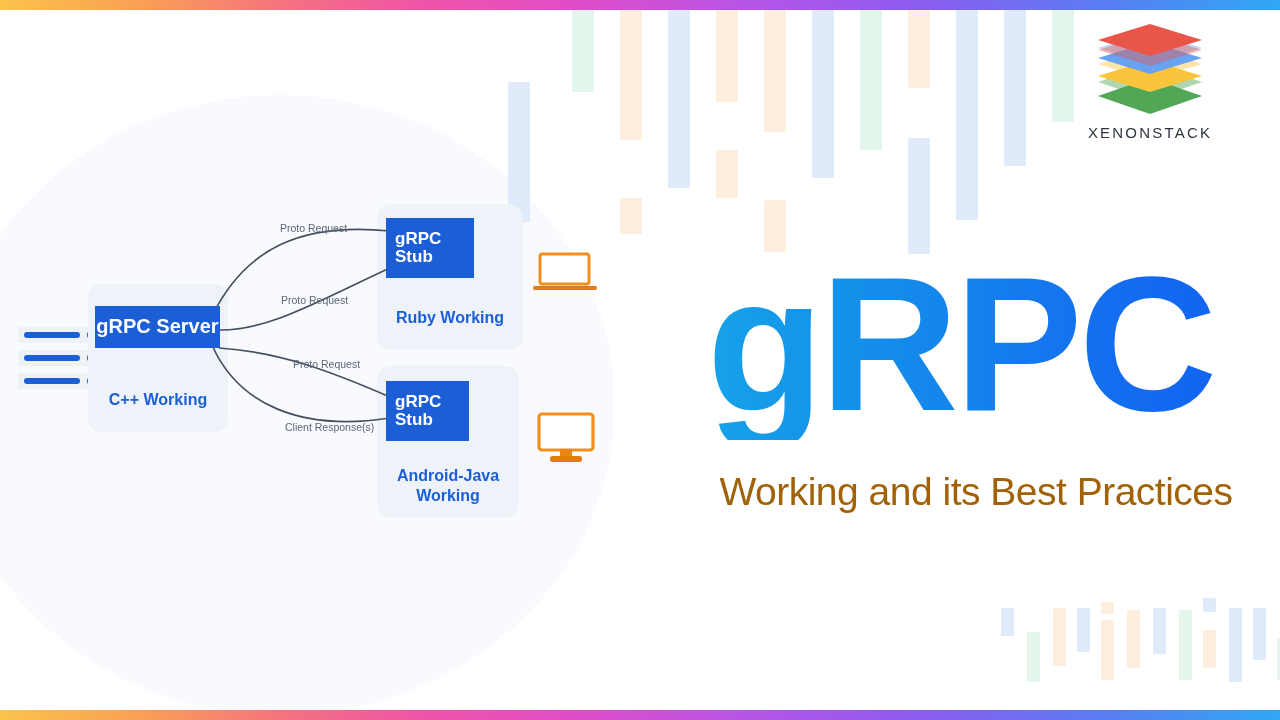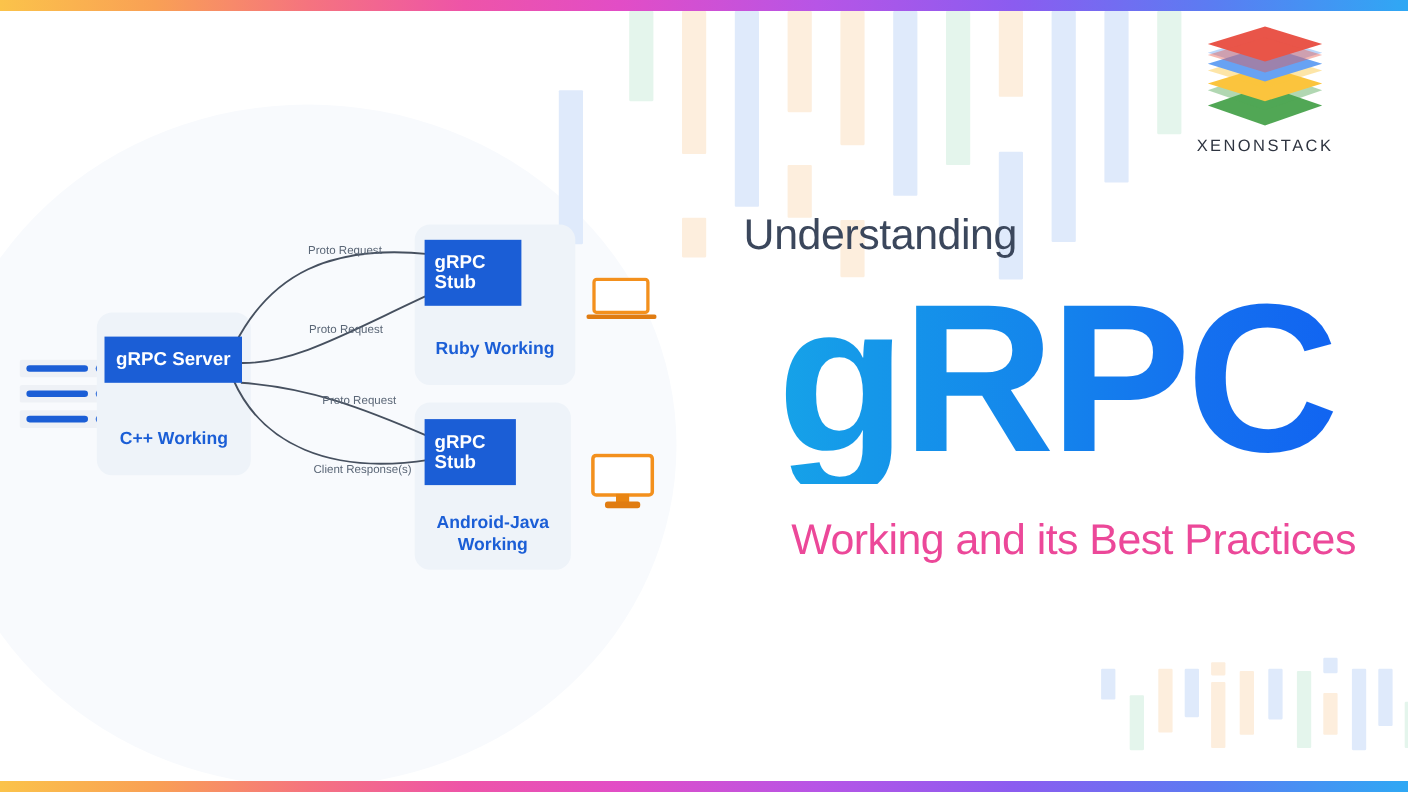--- a/index.html
+++ b/index.html
@@ -41,21 +41,21 @@
              background:#1b5ed6; border-radius:50%; }
 
   .card{ position:absolute; background:#eef3f9; border-radius:14px; }
   .card-server{ left:88px; top:284px; width:140px; height:148px; }
   .card-ruby{   left:377px; top:204px; width:146px; height:146px; }
   .card-android{left:377px; top:366px; width:142px; height:152px; }
 
   .stub-box{ position:absolute; background:#1b5ed6; color:#fff; font-weight:bold;
              display:flex; align-items:center; justify-content:center;
              line-height:1.08; text-align:center; z-index:14; }
-  .box-server{ left:95px; top:306px; width:125px; height:42px; font-size:17px; }
+  .box-server{ left:95px; top:306px; width:125px; height:42px; font-size:20px; }
   .box-stub-1{ left:386px; top:218px; width:88px; height:60px; font-size:17px;
                justify-content:flex-start; padding-left:9px; text-align:left; }
   .box-stub-2{ left:386px; top:381px; width:83px; height:60px; font-size:17px;
                justify-content:flex-start; padding-left:9px; text-align:left; }
 
   .card-label{ position:absolute; color:#1b5ed6; font-weight:bold; font-size:16px;
                text-align:center; line-height:1.25; z-index:14; }
   .lbl-cpp{     left:88px;  top:390px; width:140px; }
   .lbl-ruby{    left:377px; top:308px; width:146px; }
   .lbl-android{ left:377px; top:466px; width:142px; }
@@ -74,21 +74,21 @@
   .grpc-word{
     position:absolute; left:0px; top:248px; width:600px;
     font-size:192px; font-weight:bold; letter-spacing:-4px; line-height:1;
     background:linear-gradient(90deg,#16a9e8 0%,#1597e9 22%,#1485ec 48%,#1470ef 72%,#1060f2 100%);
     -webkit-background-clip:text; background-clip:text;
     color:transparent; -webkit-text-fill-color:transparent;
     text-align:center;
   }
   .headline-bottom{
     position:absolute; left:16px; top:470px; width:600px; text-align:center;
-    font-size:39px; color:#ec4899; letter-spacing:-0.5px; font-weight:normal;
+    font-size:39px; color:#a16207; letter-spacing:-0.5px; font-weight:normal;
   }
 
   
   .logo{ position:absolute; right:30px; top:20px; width:200px; height:120px; z-index:30; }
   .logo-mark{ position:absolute; left:50%; top:0; transform:translateX(-50%); }
   .logo-text{ position:absolute; left:0; top:104px; width:200px; text-align:center;
               font-size:15px; letter-spacing:2.2px; color:#2e3440; }
 </style>
 </head>
 <body>
@@ -196,21 +196,20 @@
   </svg>
 
   <svg class="monitor" style="left:536px; top:412px;" width="60" height="52">
     <rect x="3" y="2" width="54" height="36" rx="3" fill="#ffffff" stroke="#f3901d" stroke-width="3.2"></rect>
     <rect x="24" y="37" width="12" height="8" fill="#e98512"></rect>
     <rect x="14" y="44" width="32" height="6" rx="2.5" fill="#e07c12"></rect>
   </svg>
 </div>
 
 <div class="right">
-  <div class="headline-top">Understanding</div>
   <div class="grpc-word">gRPC</div>
   <div class="headline-bottom">Working and its Best Practices</div>
 </div>
 
 <div class="logo">
   <svg class="logo-mark" width="112" height="100" viewBox="0 0 112 100">
     <g opacity="0.92">
       <polygon points="56,58 108,76 56,94 4,76" fill="#43a047"></polygon>
       <polygon points="56,44 108,62 56,80 4,62" fill="#43a047" opacity="0.45"></polygon>
       <polygon points="56,40 108,56 56,72 4,56" fill="#fbc02d"></polygon>

